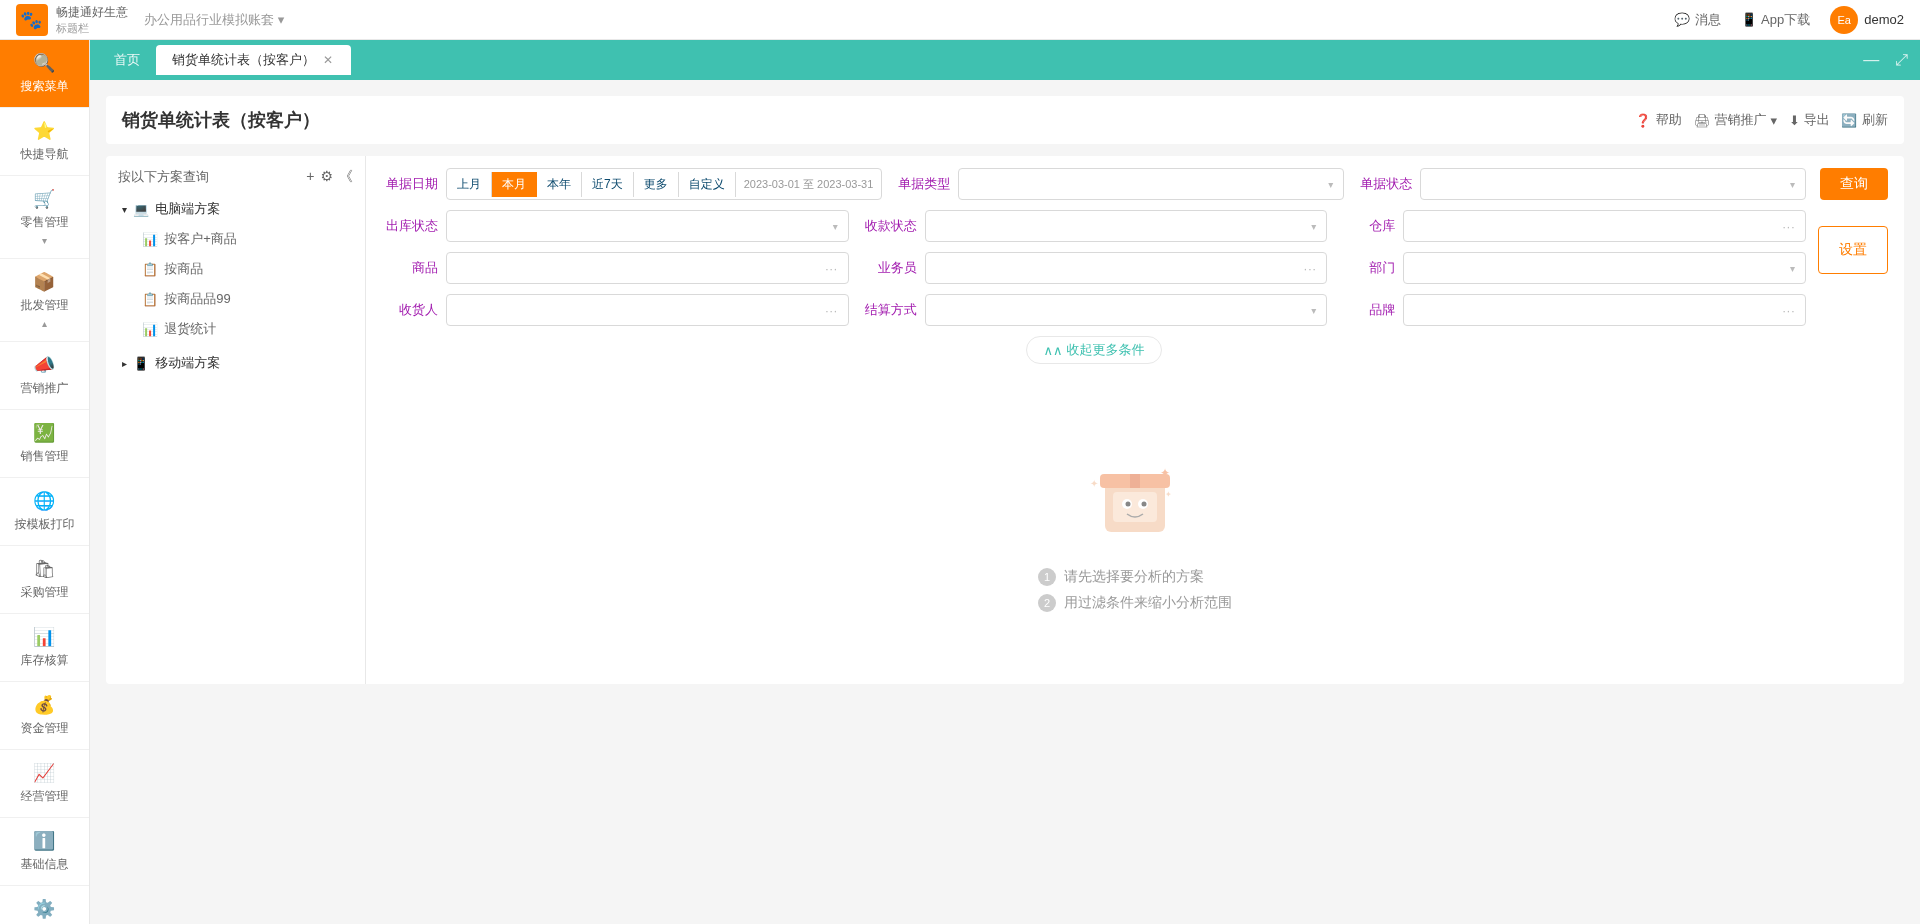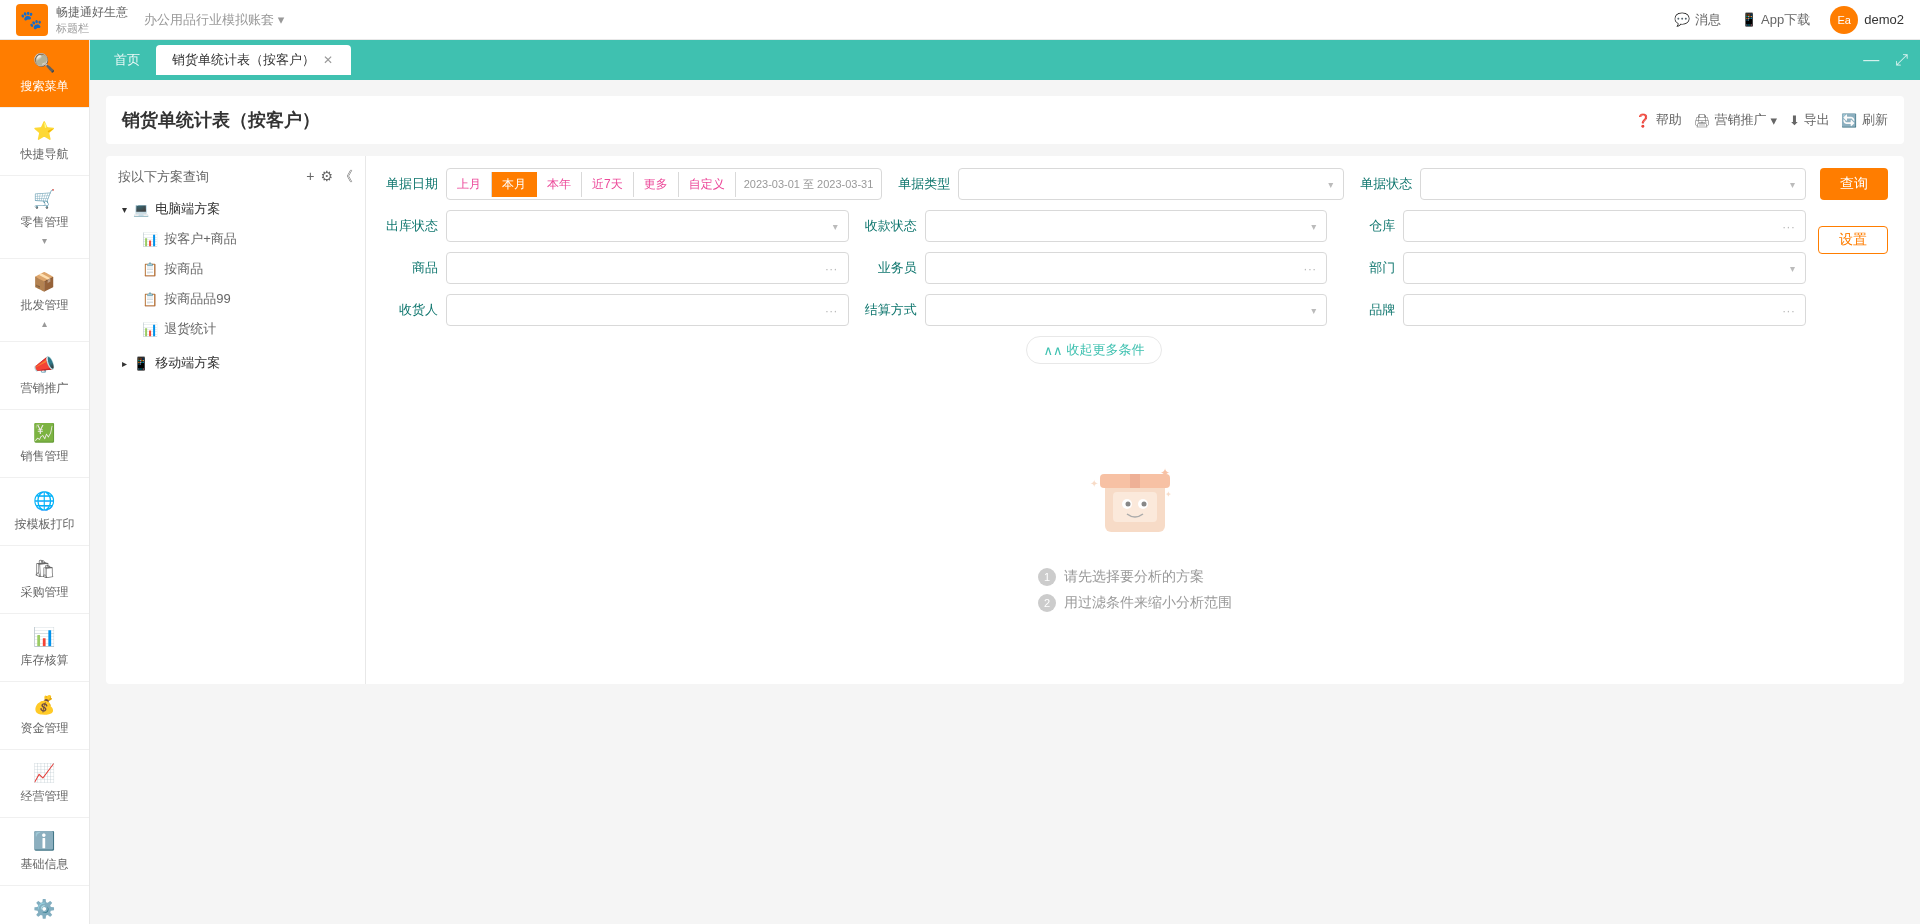--- a/index.html
+++ b/index.html
@@ -61,38 +61,38 @@
     .tree-group { margin-bottom: 4px; }
     .tree-group-header { display: flex; align-items: center; gap: 6px; padding: 6px 8px; cursor: pointer; color: #333; font-size: 13px; }
     .tree-item { display: flex; align-items: center; gap: 6px; padding: 6px 8px 6px 28px; cursor: pointer; color: #666; font-size: 13px; border-radius: 4px; }
     .tree-item.active { background: #fff8f0; color: #ff7d00; font-weight: 500; }
     .mobile-group { padding: 6px 8px; display: flex; align-items: center; gap: 6px; cursor: pointer; color: #333; font-size: 13px; }
 
     
     .right-content { flex: 1; padding: 12px 16px; }
     .filter-row { display: grid; grid-template-columns: 1fr 1fr 1fr; gap: 12px; margin-bottom: 10px; }
     .filter-item { display: flex; align-items: center; gap: 8px; }
-    .filter-label { color: #0f766e; font-size: 13px; white-space: nowrap; min-width: 56px; text-align: right; }
+    .filter-label { color: #a21caf; font-size: 13px; white-space: nowrap; min-width: 56px; text-align: right; }
     .filter-input { flex: 1; border: 1px solid #d9d9d9; border-radius: 4px; padding: 4px 10px; font-size: 13px; color: #333; height: 32px; outline: none; cursor: pointer; display: flex; align-items: center; justify-content: space-between; }
     .filter-input-arrow { color: #bbb; font-size: 10px; }
     .filter-dots { color: #bbb; cursor: pointer; }
 
     
     .date-filter { display: flex; align-items: center; gap: 0; border: 1px solid #d9d9d9; border-radius: 4px; overflow: hidden; height: 32px; flex: 1; }
-    .date-btn { padding: 4px 10px; font-size: 12px; color: #ec4899; cursor: pointer; border-right: 1px solid #d9d9d9; background: #fff; white-space: nowrap; }
+    .date-btn { padding: 4px 10px; font-size: 12px; color: #0c4a6e; cursor: pointer; border-right: 1px solid #d9d9d9; background: #fff; white-space: nowrap; }
     .date-btn.active { background: #ff7d00; color: #fff; border-color: #ff7d00; }
     .date-range { padding: 4px 8px; font-size: 11px; color: #999; background: #fff; flex: 1; white-space: nowrap; }
 
     
     .collapse-row { display: flex; justify-content: center; margin: 8px 0; }
     .collapse-btn { display: flex; align-items: center; gap: 4px; color: #3fc1b0; font-size: 13px; cursor: pointer; border: 1px solid #e8e8e8; border-radius: 20px; padding: 4px 16px; background: #fff; }
 
     
     .search-btn { background: #ff7d00; color: #fff; border: none; border-radius: 4px; padding: 6px 20px; font-size: 14px; cursor: pointer; height: 32px; display: flex; align-items: center; }
-    .settings-btn { background: #fff; color: #ff7d00; border: 1px solid #ff7d00; border-radius: 4px; padding: 6px 20px; font-size: 14px; cursor: pointer; height: 28px; display: flex; align-items: center; margin-top: 6px; }
+    .settings-btn { background: #fff; color: #ff7d00; border: 1px solid #ff7d00; border-radius: 4px; padding: 6px 20px; font-size: 14px; cursor: pointer; height: 48px; display: flex; align-items: center; margin-top: 6px; }
     .btn-group { display: flex; flex-direction: column; align-items: flex-end; justify-content: flex-start; padding-top: 0; gap: 20px; }
 
     
     .empty-state { display: flex; flex-direction: column; align-items: center; justify-content: center; padding: 60px 20px; gap: 16px; }
     .empty-icon { width: 120px; height: 120px; }
     .empty-tips { display: flex; flex-direction: column; gap: 8px; }
     .empty-tip { display: flex; align-items: center; gap: 8px; color: #999; font-size: 14px; }
     .tip-num { width: 18px; height: 18px; border-radius: 50%; background: #ccc; color: #fff; font-size: 11px; display: flex; align-items: center; justify-content: center; flex-shrink: 0; }
 
     

